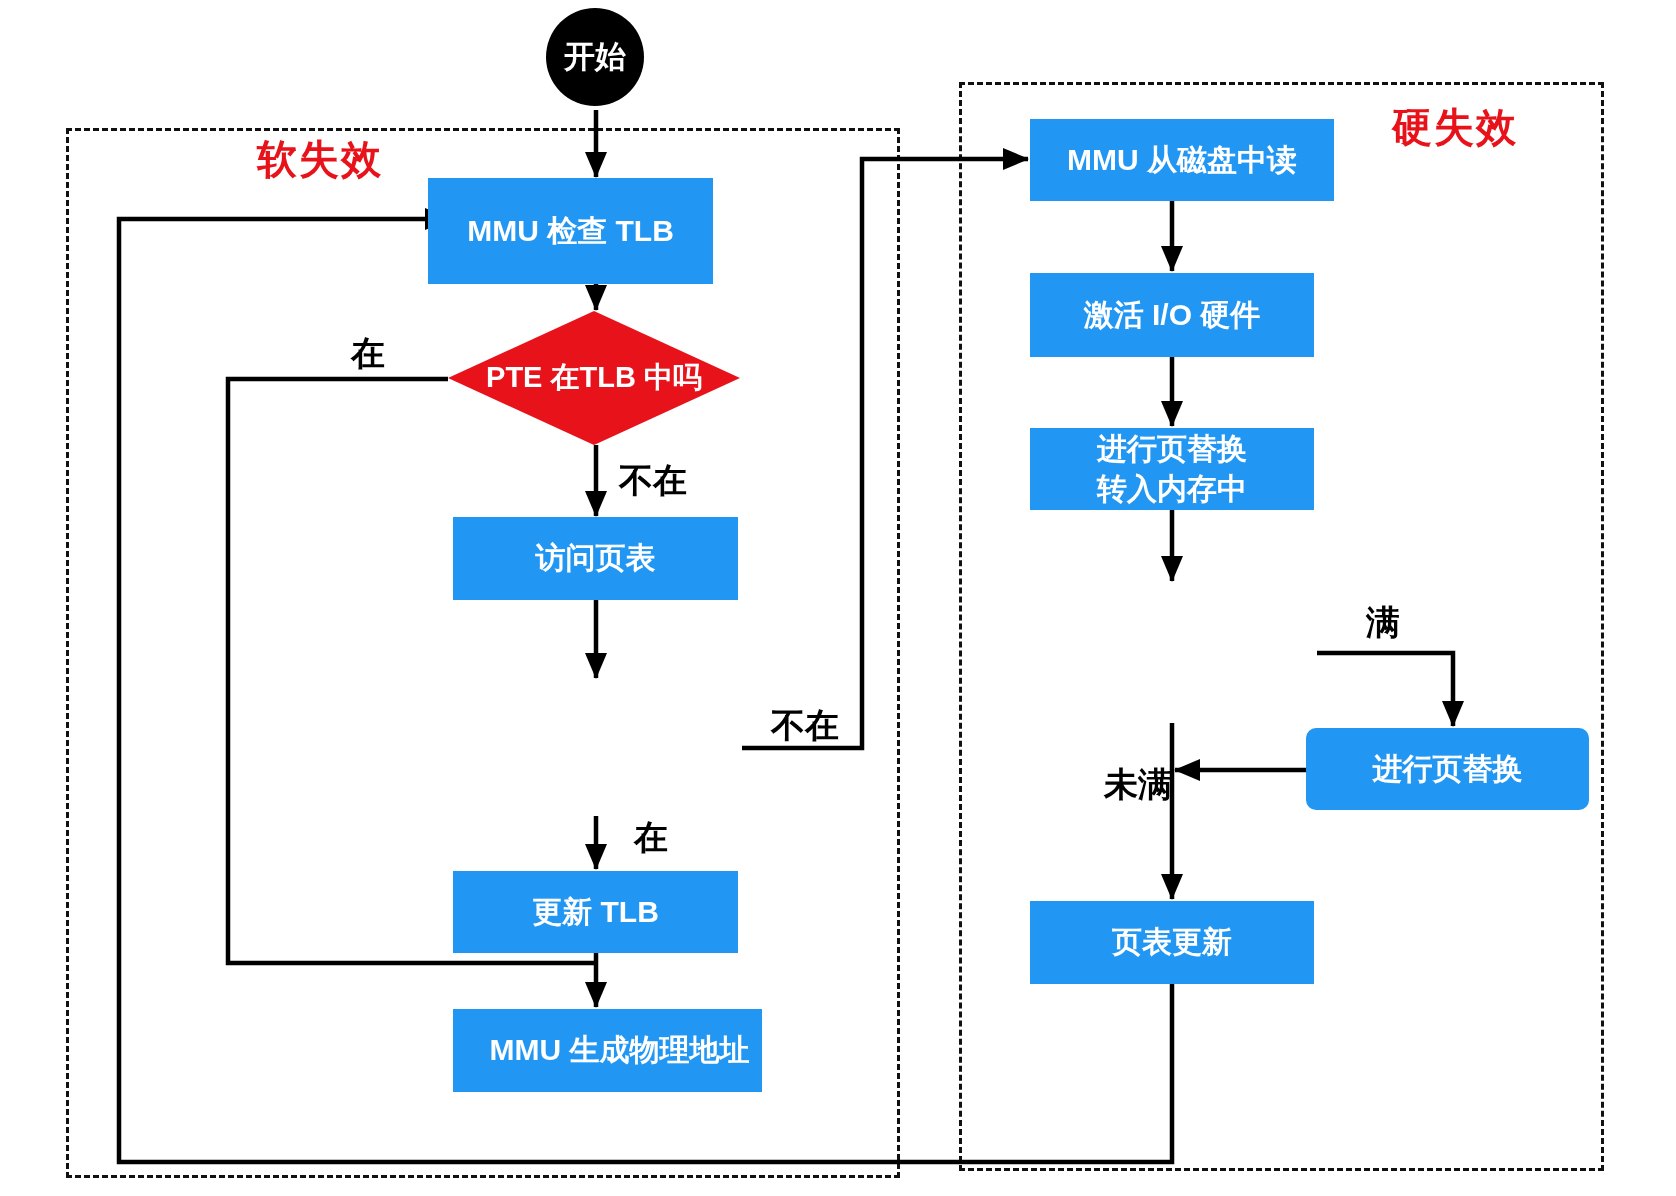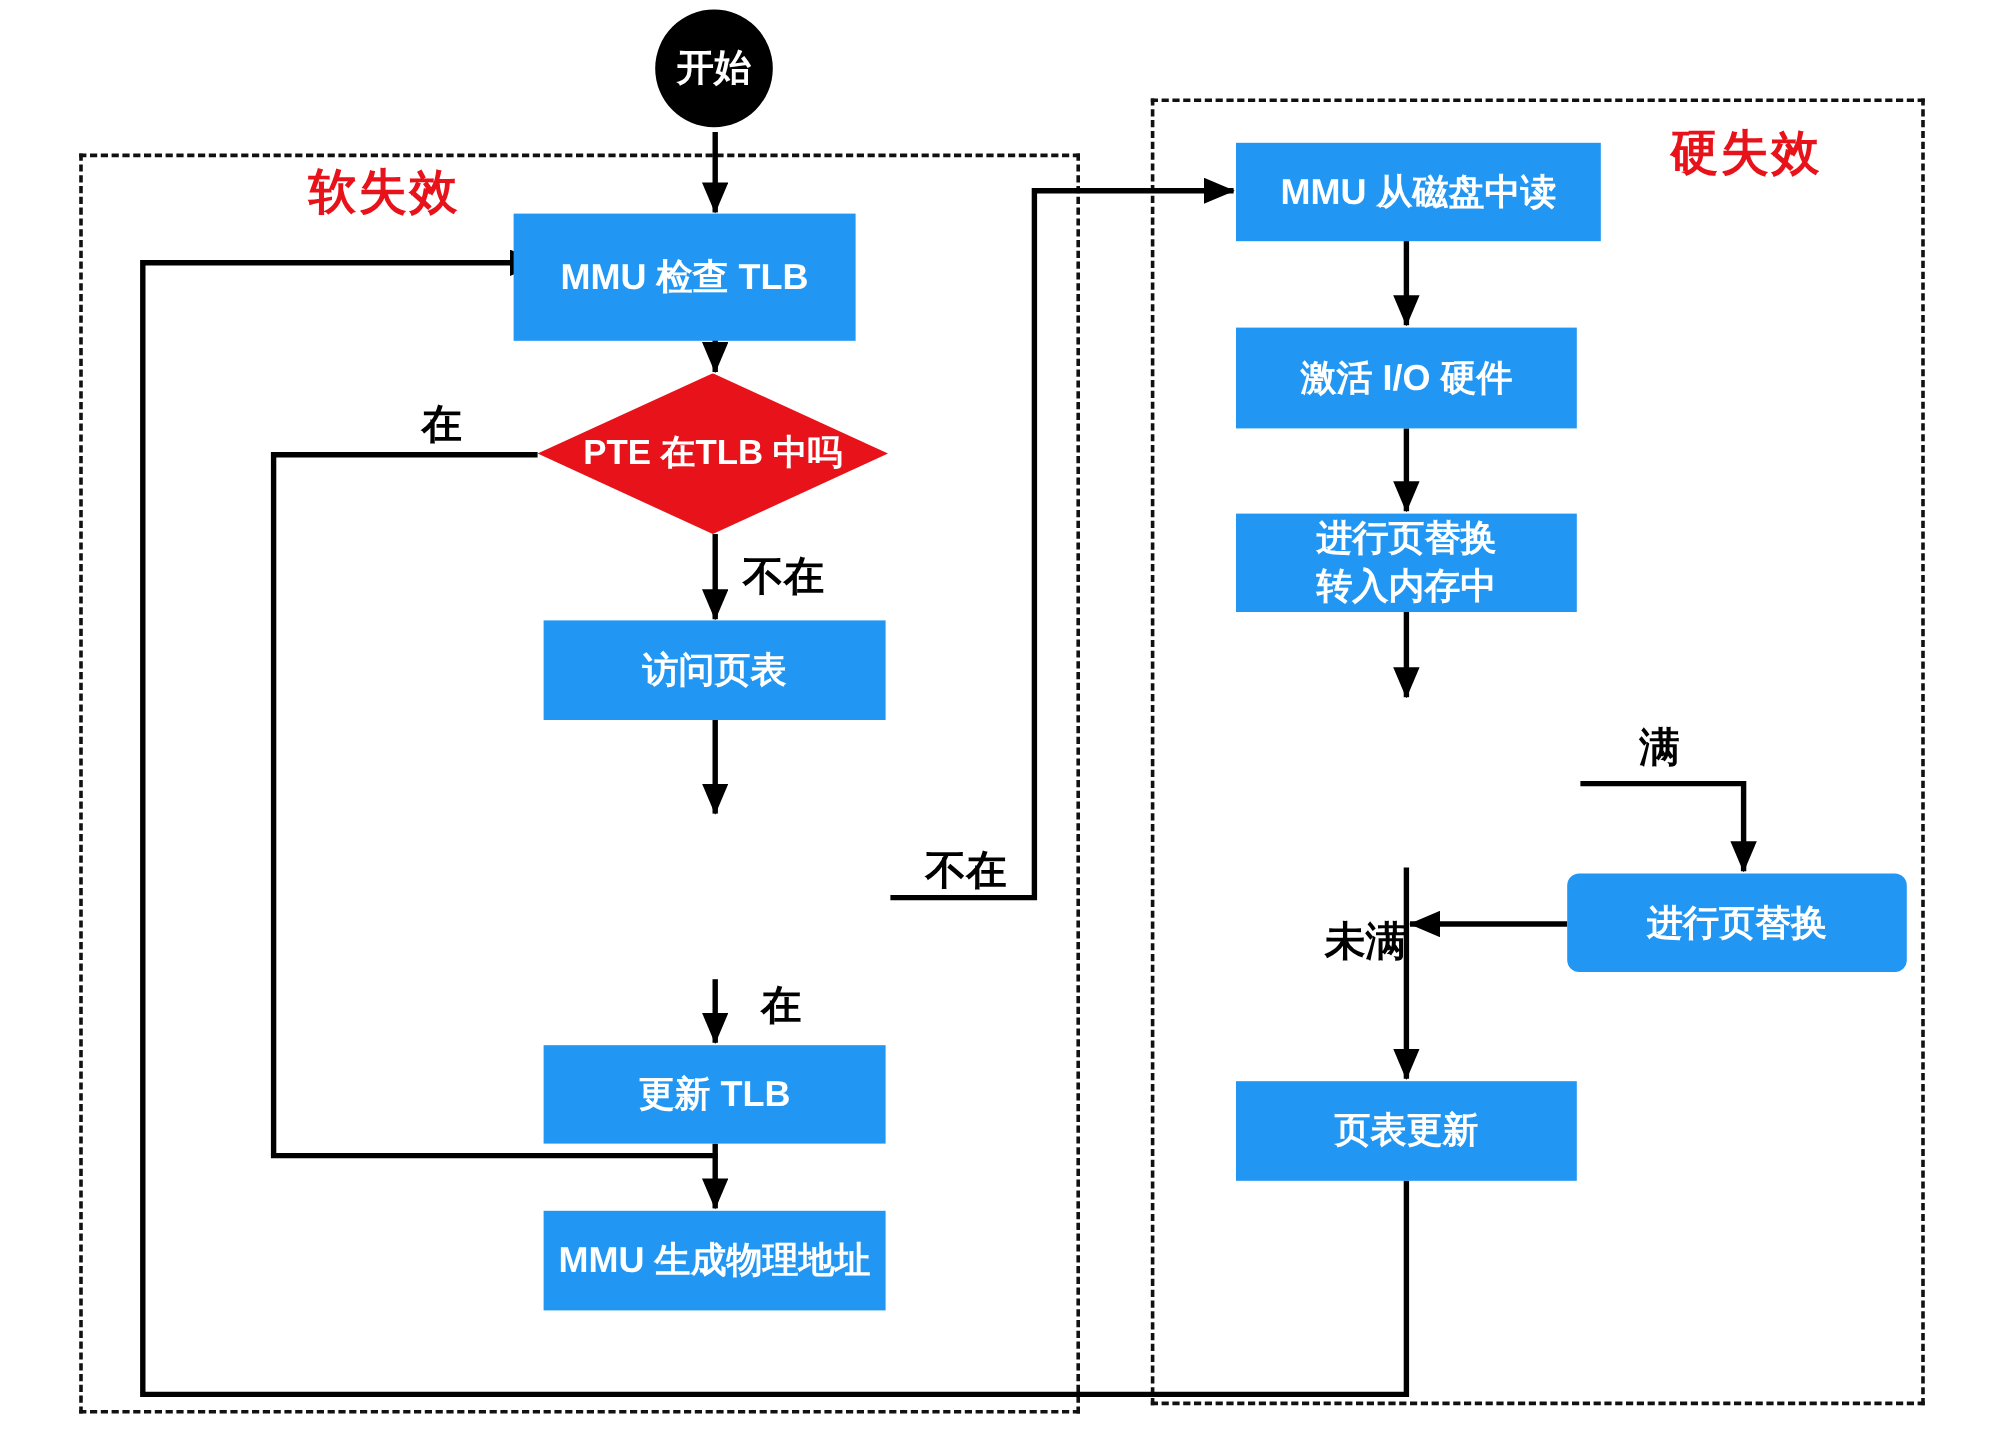--- a/index.html
+++ b/index.html
@@ -112,21 +112,21 @@
 
   <div class="node process" style="left:428px; top:178px; width:285px; height:106px;">MMU 检查 TLB</div>
 
   <div class="node process" style="left:453px; top:517px; width:285px; height:83px;">访问页表</div>
 
   <div class="node decision" style="left:448px; top:311px; width:292px; height:134px;">PTE 在TLB 中吗</div>
 
 
   <div class="node process" style="left:453px; top:871px; width:285px; height:82px;">更新 TLB</div>
 
-  <div class="node process" style="left:453px; top:1009px; width:285px; height:83px;">MMU 生成物理地址</div>
+  <div class="node process" style="left:453px; top:1009px; width:285px; height:83px;padding-left:24px;">MMU 生成物理地址</div>
 
   <div class="node process" style="left:1030px; top:119px; width:304px; height:82px;">MMU 从磁盘中读</div>
 
   <div class="node process" style="left:1030px; top:273px; width:284px; height:84px;">激活 I/O 硬件</div>
 
   <div class="node process multiline" style="left:1030px; top:428px; width:284px; height:82px;">
     <div>进行页替换</div>
     <div>转入内存中</div>
   </div>
 

